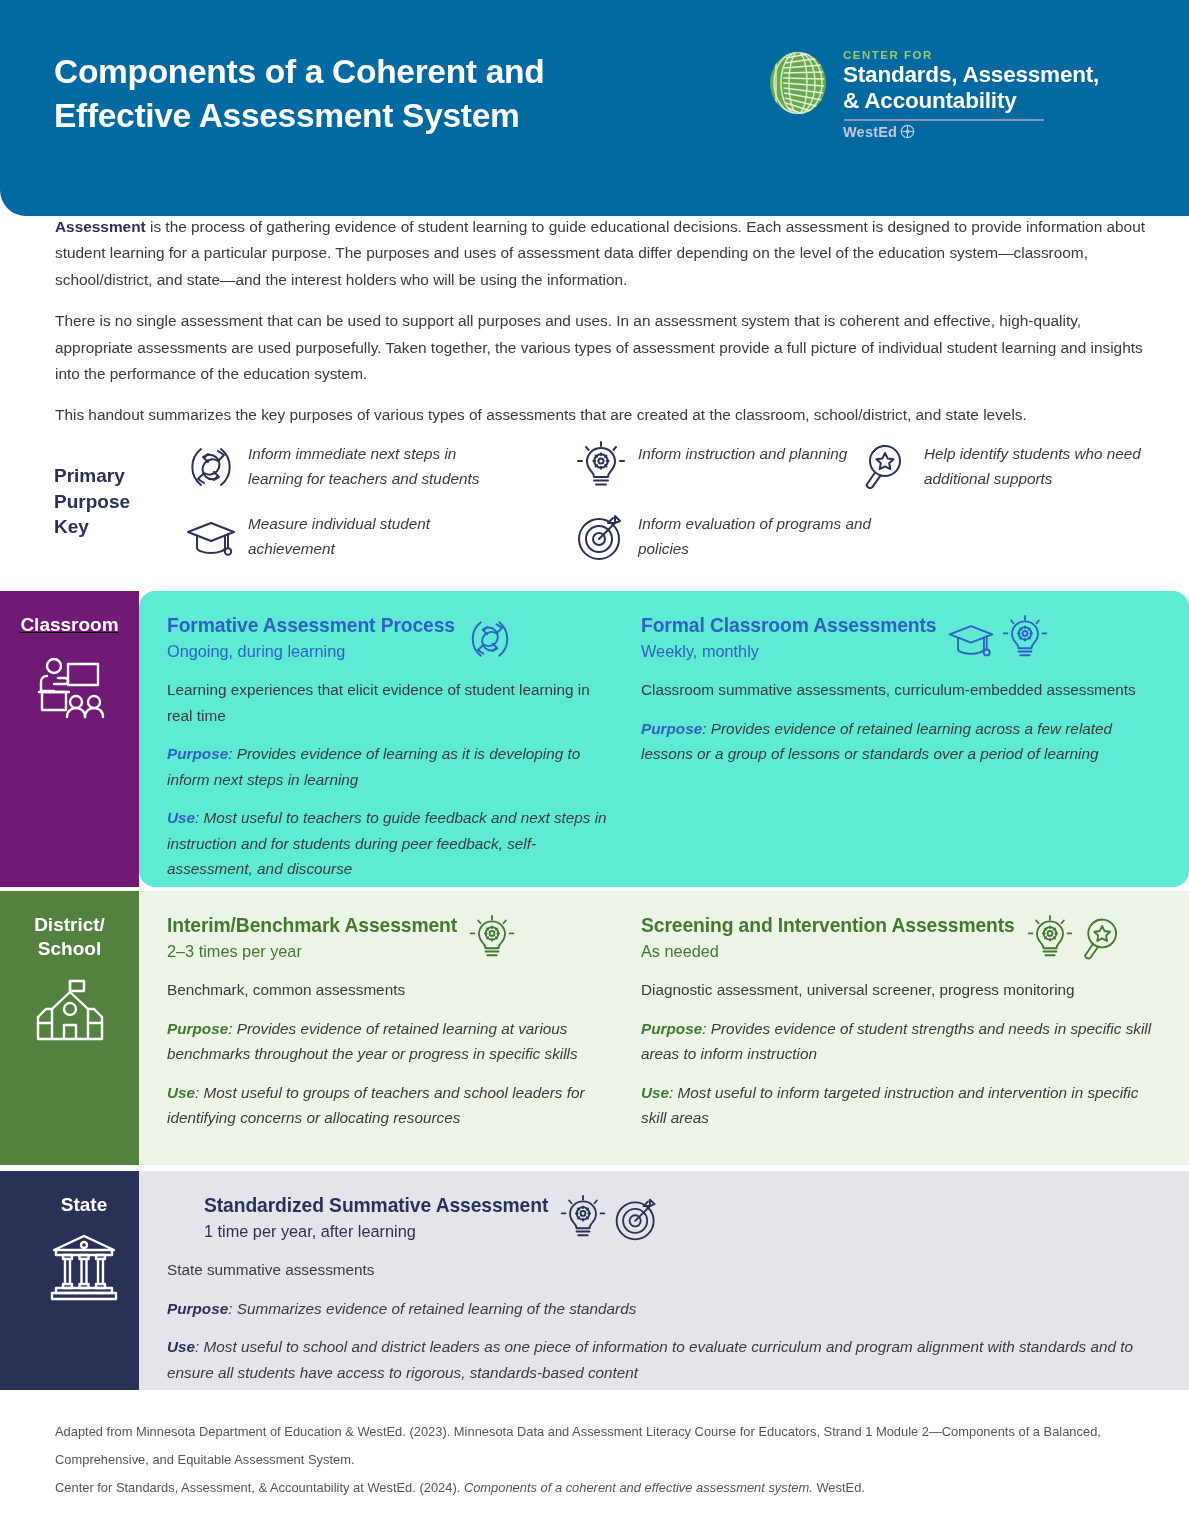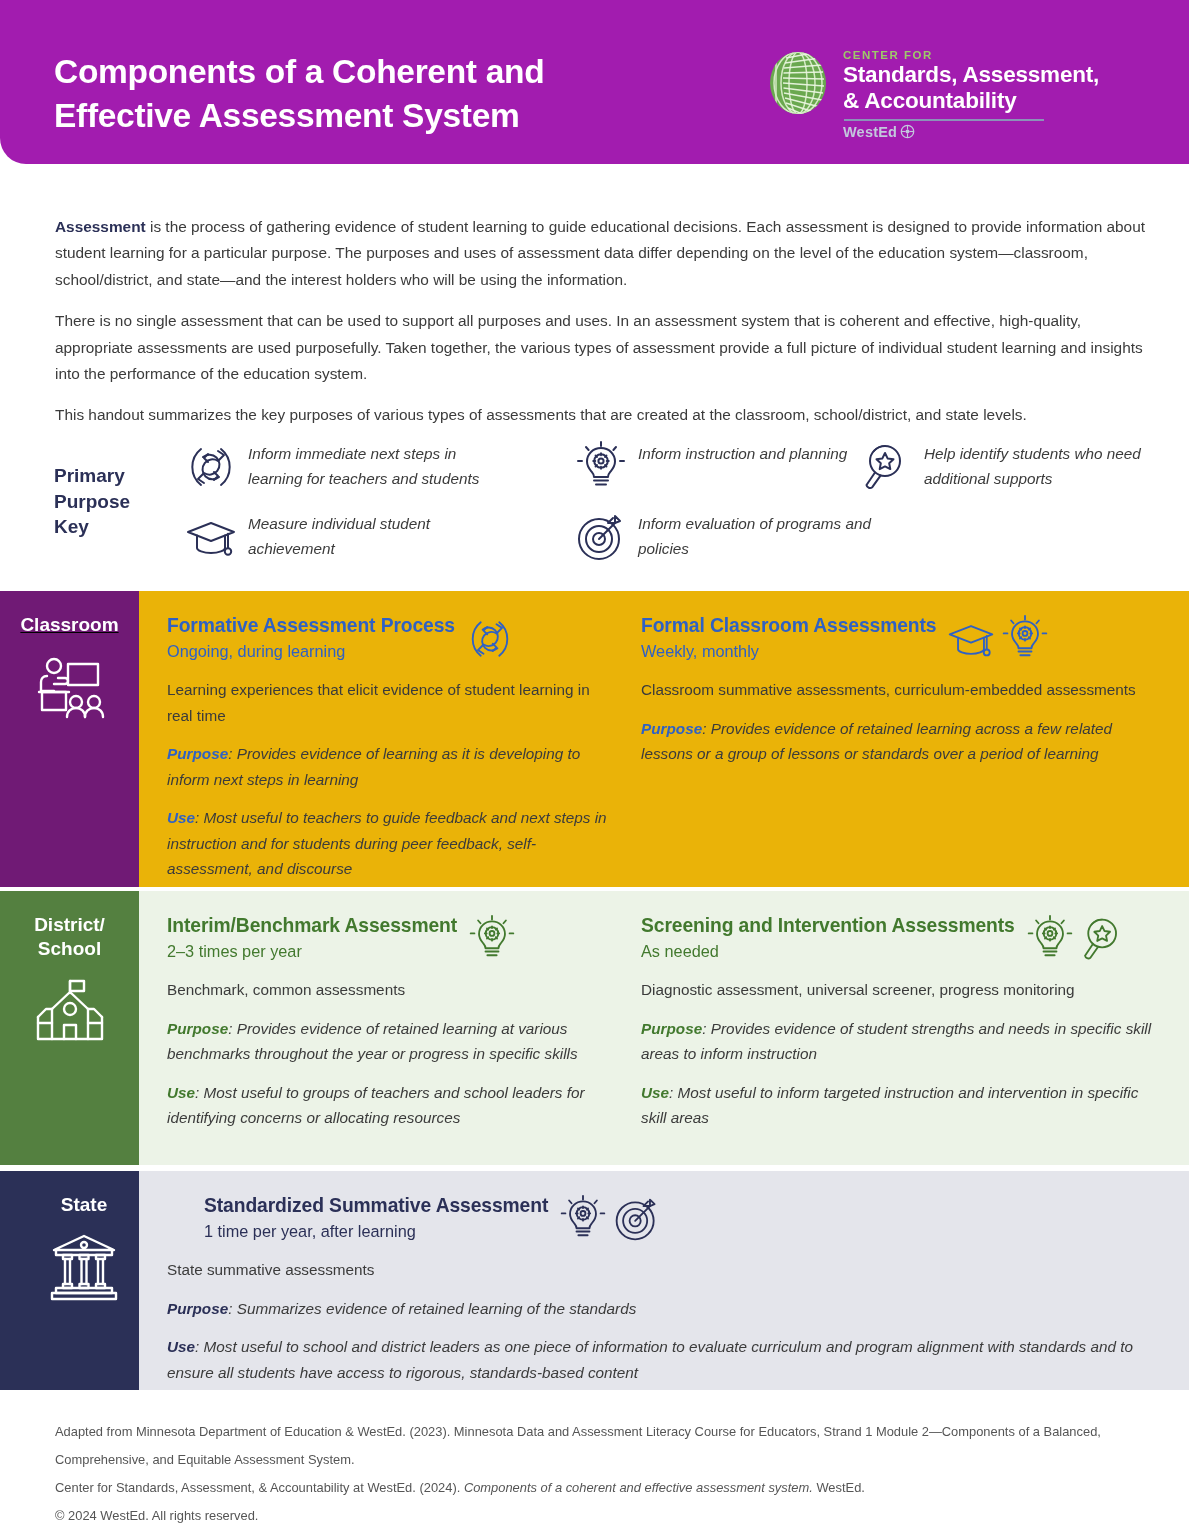--- a/index.html
+++ b/index.html
@@ -5,22 +5,22 @@
   * { box-sizing: border-box; margin: 0; padding: 0; }
   html, body {
     width: 1189px;
     background: #ffffff;
     font-family: "Liberation Sans", sans-serif;
   }
   body { width: 1189px; height: 1536px; position: relative; overflow: hidden; }
 
   
   .header {
-    position: absolute; left: 0; top: 0; width: 1189px; height: 164px;
-    background: #a21caf;
+    position: absolute; left: 0; top: 0; width: 1189px; height: 216px;
+    background: #0369a1;
     border-bottom-left-radius: 26px;
     border-bottom-right-radius: 0;
   }
   .header-title {
     position: absolute; left: 54px; top: 50px;
     color: #ffffff;
     font-size: 33.5px; font-weight: bold; line-height: 44px;
     letter-spacing: -0.3px;
     width: 640px;
   }
@@ -107,21 +107,21 @@
   }
   .card-pt {
     font-size: 15.3px; line-height: 25.5px; color: #3b3b3b;
     font-style: italic; margin-top: 13px;
   }
   .card-pt b { font-weight: bold; font-style: italic; }
 
   
   #band-classroom { top: 591px; height: 296px; }
   #band-classroom .band-label { background: #701a75; text-decoration: underline; }
-  #band-classroom .band-body  { background: #eab308; }
+  #band-classroom .band-body  { background: #5eead4; border-radius: 16px; }
   #band-classroom .card-title, #band-classroom .card-freq { color: #2f61c4; }
   #band-classroom .card-pt b { color: #2f61c4; }
 
   
   #band-district { top: 891px; height: 274px; }
   #band-district .band-label { background: #548040; }
   #band-district .band-body  { background: #ecf3e7; }
   #band-district .card-title, #band-district .card-freq { color: #42792e; }
   #band-district .card-pt b { color: #42792e; }
 
@@ -593,14 +593,13 @@
       </div>
     </div>
   </div>
 </div>
 
 <div class="footer">
   <p>Adapted from Minnesota Department of Education &amp; WestEd. (2023). Minnesota Data and Assessment Literacy Course for Educators, Strand 1 Module 2—Components of a Balanced, Comprehensive, and Equitable Assessment System.</p>
   <p>
     <span>Center for Standards, Assessment, &amp; Accountability at WestEd. (2024). </span><i>Components of a coherent and effective assessment system.</i><span> WestEd.</span>
   </p>
-  <p>© 2024 WestEd. All rights reserved.</p>
 </div>
 
 </body></html>

